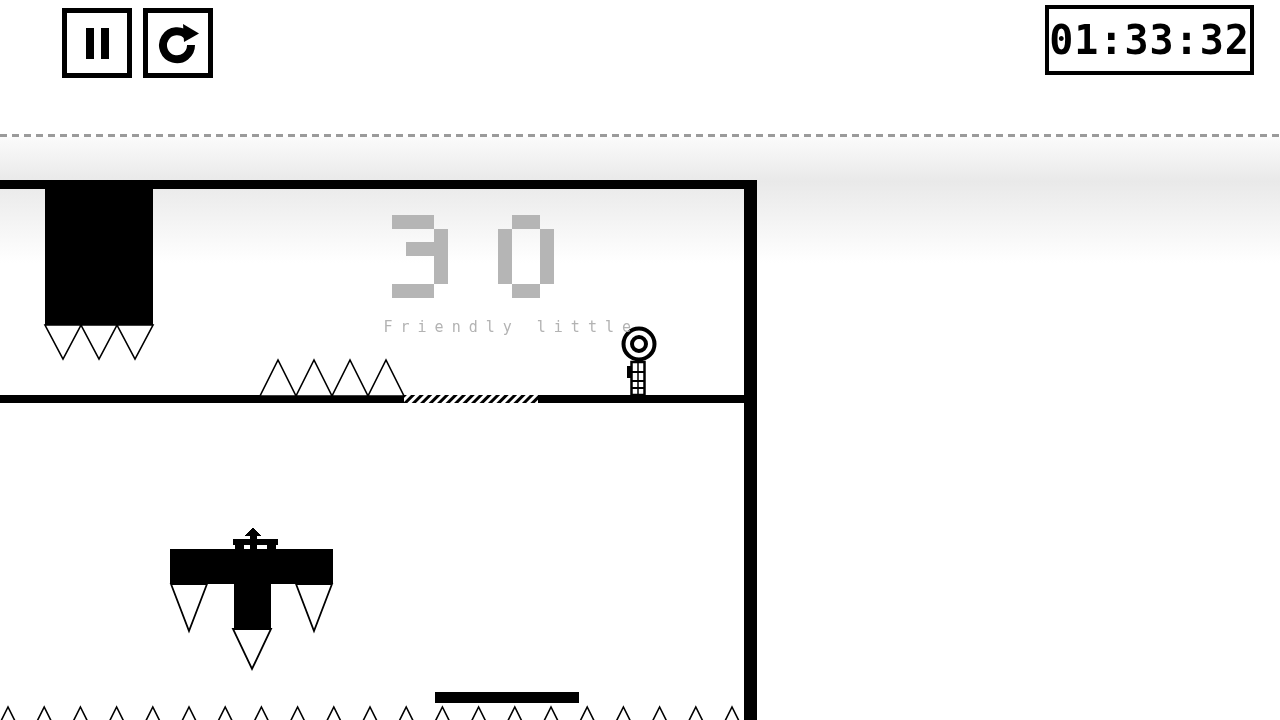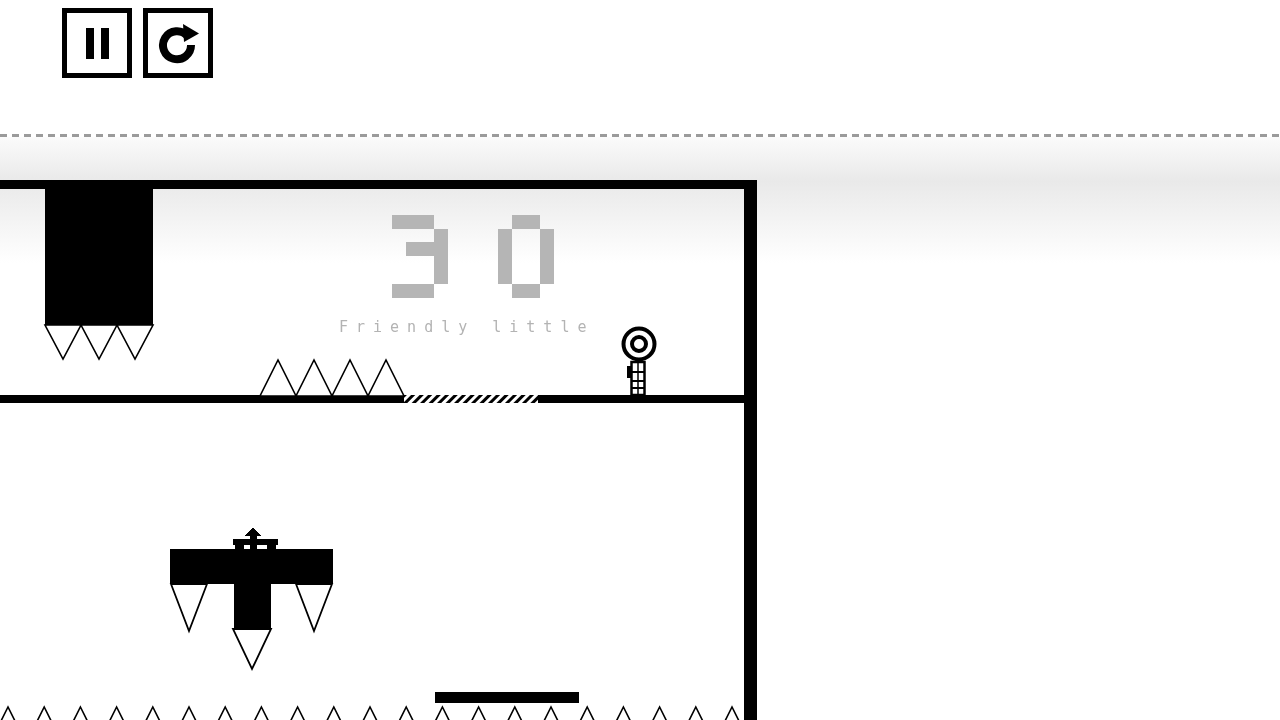--- a/index.html
+++ b/index.html
@@ -22,21 +22,21 @@
   .pause-bars i{display:block;width:8px;height:31px;background:#000;}
 
   
   .timer-box{position:absolute;top:5px;left:1045px;width:209px;height:70px;box-sizing:border-box;
              border:4px solid #000;background:#fff;display:flex;align-items:center;justify-content:center;
              font-size:40px;font-weight:bold;letter-spacing:1px;color:#000;}
 
   
   .level-number{position:absolute;left:392px;top:215px;width:170px;height:84px;}
   .level-number i{position:absolute;background:#b5b5b5;}
-  .level-title{position:absolute;left:339px;top:317px;width:300px;text-align:left;
+  .level-title{position:absolute;left:339px;top:317px;width:300px;text-align:right;
                color:#b3b3b3;font-size:15px;line-height:20px;letter-spacing:8px;white-space:nowrap;}
 
   .game-svg{position:absolute;left:0;top:0;}
 </style>
 </head>
 <body>
 
 <div class="stage">
 
   <div class="grad-band"></div>
@@ -47,20 +47,23 @@
         <i></i>
         <i></i>
       </span>
   </button>
   <button class="hud-btn restart">
     <svg width="44" height="44" viewBox="0 0 44 44">
       <path d="M31.5 15 A 14 14 0 1 0 35 24" fill="none" stroke="#000" stroke-width="8"></path>
       <polygon points="27,3 43,12.5 28,21" fill="#000"></polygon>
     </svg>
   </button>
+  <div class="timer-box">
+    <span>01:33:32</span>
+  </div>
 
   <svg class="game-svg" width="1280" height="720" viewBox="0 0 1280 720" shape-rendering="crispEdges">
     <defs>
       <pattern id="hatch" patternUnits="userSpaceOnUse" width="6" height="6" patternTransform="rotate(45)">
         <rect width="3" height="6" fill="#000"></rect>
       </pattern>
     </defs>
 
     <rect x="0" y="180" width="757" height="9" fill="#000"></rect>
     <rect x="744" y="180" width="13" height="540" fill="#000"></rect>

